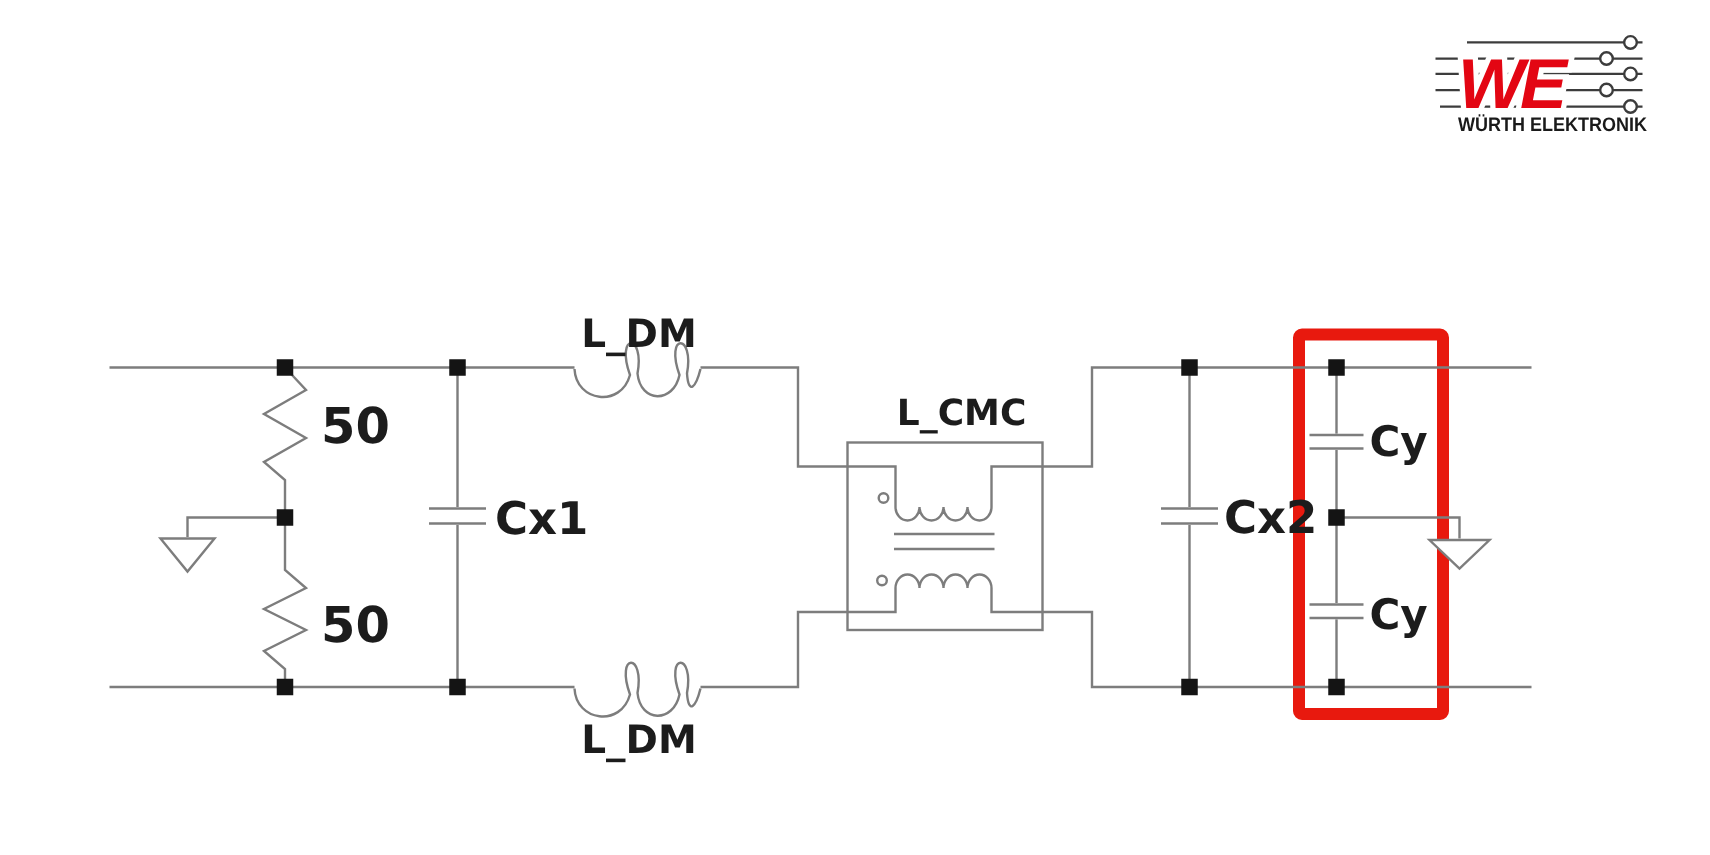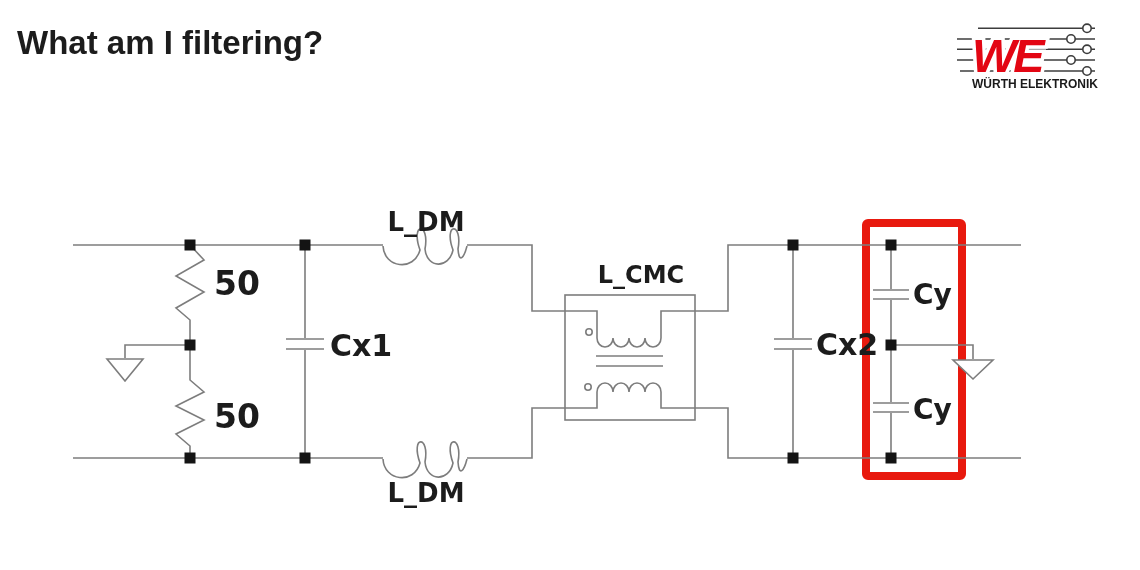--- a/index.html
+++ b/index.html
@@ -21,21 +21,20 @@
   .comp-label{
     font-family:"DejaVu Sans",sans-serif;
     font-weight:bold;fill:#1c1c1c;
   }
 </style>
 </head>
 <body>
 
 <div class="slide">
 
-  <h1 class="title">What am I filtering?</h1>
 
   <svg class="logo-svg" width="160" height="80" viewBox="0 0 160 80">
     <g stroke="#3c3c3c" stroke-width="1.5" fill="none">
       <path d="M28 13.3 H145"></path>
       <path d="M7 24 H145"></path>
       <path d="M7 34.3 H145"></path>
       <path d="M7 45 H145"></path>
       <path d="M10 56 H145"></path>
     </g>
     <g stroke="#3c3c3c" stroke-width="1.6" fill="#ffffff">

